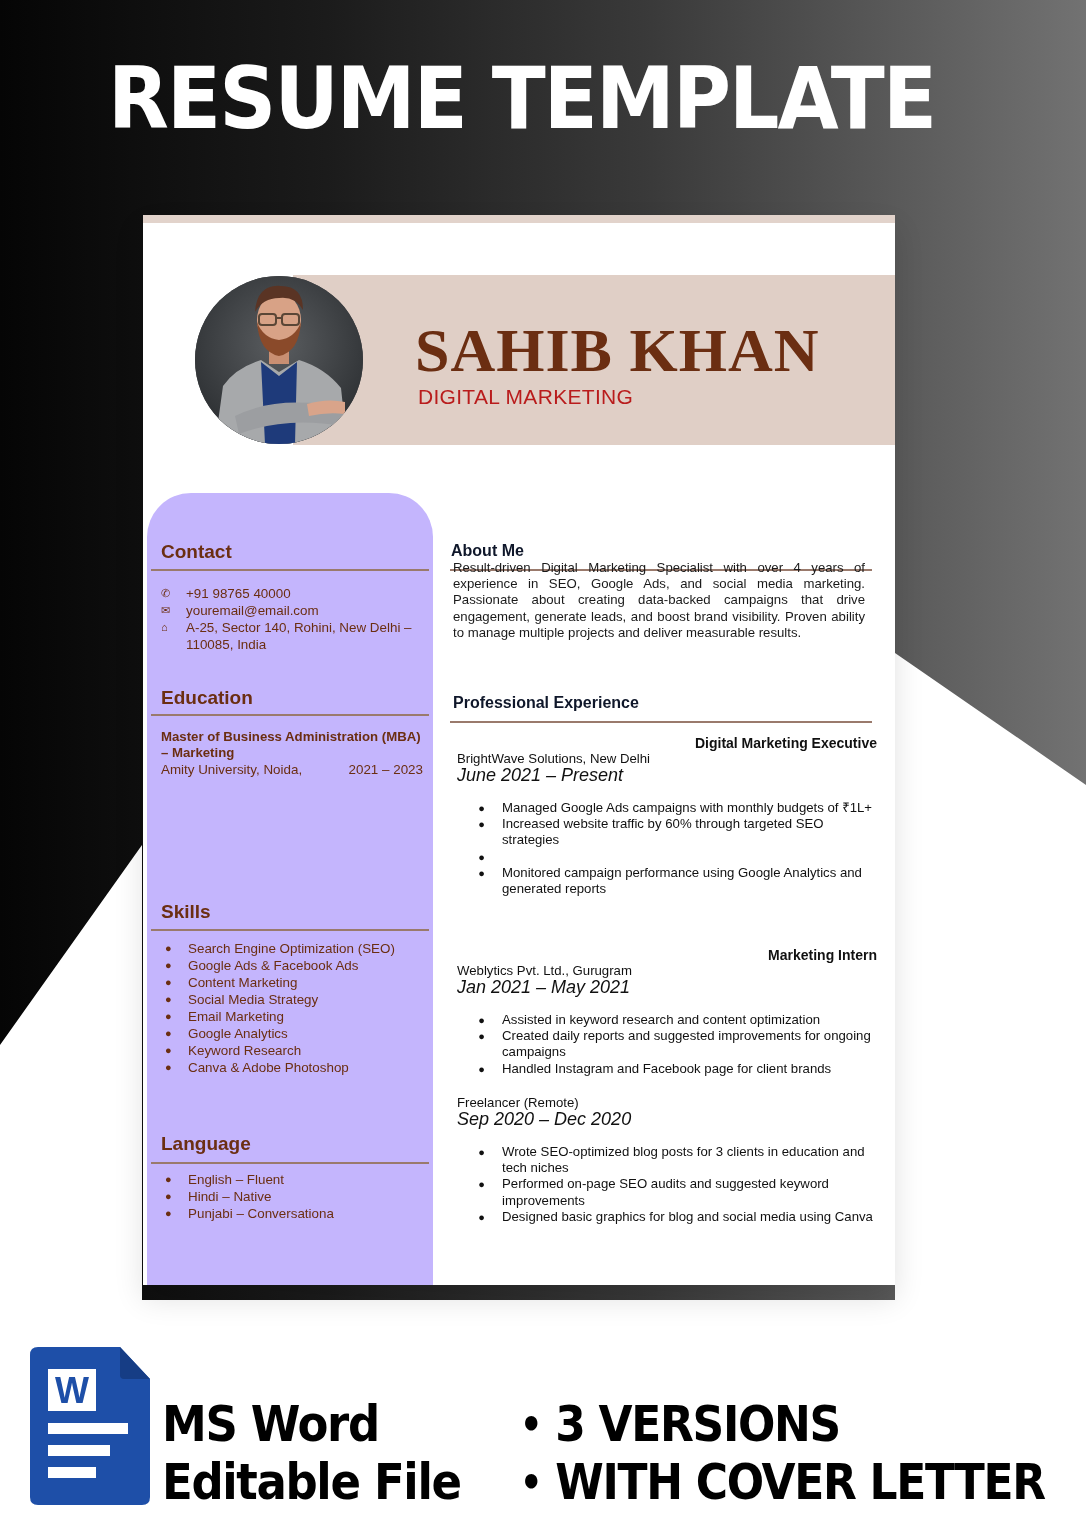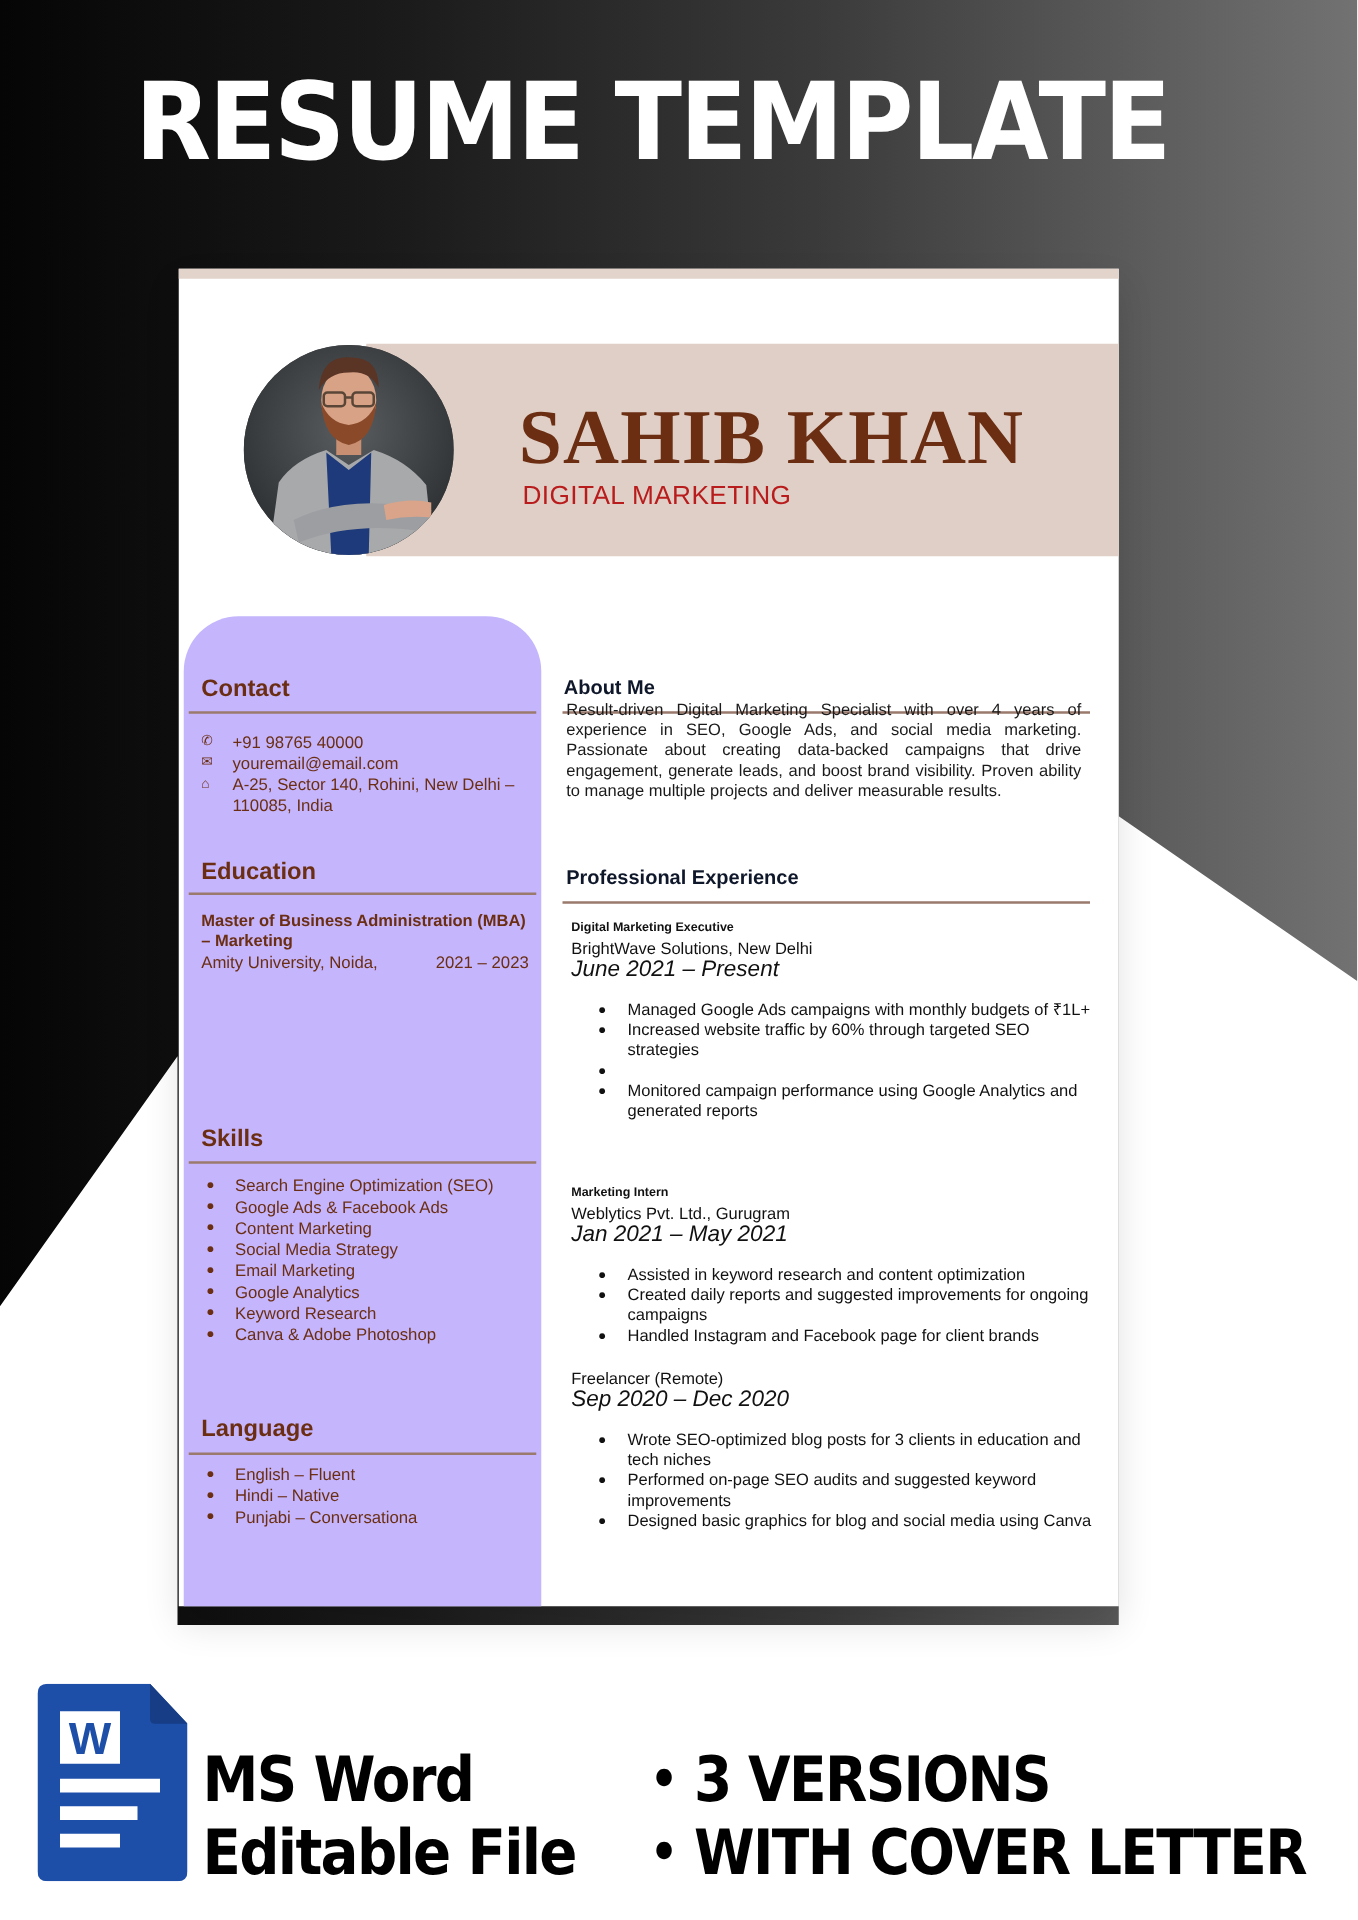--- a/index.html
+++ b/index.html
@@ -63,21 +63,21 @@
   .bullets li { display: flex; font-size: 13.4px; color: #6b2e12; line-height: 17px; }
   .bullets li .dot { width: 27px; flex: 0 0 27px; text-align: left; padding-left: 4px; box-sizing: border-box; font-size: 11px; }
   
   .main-heading { position: absolute; left: 308px; font-size: 16px; font-weight: bold; color: #0f172a; }
   .main-rule { position: absolute; left: 307px; width: 422px; height: 2px; background: #9a7a6c; }
   .about {
     position: absolute; left: 310px; top: 345px; width: 412px;
     font-size: 13.2px; line-height: 16.2px; color: #1a1a1a; text-align: justify;
   }
   .job { position: absolute; left: 314px; width: 420px; color: #111; }
-  .job .title { font-weight: bold; font-size: 10px; line-height: 16px; }
+  .job .title { font-weight: bold; font-size: 14px; line-height: 16px; text-align: right; }
   .job .co { font-size: 13.2px; line-height: 16px; }
   .job .dates { font-style: italic; font-size: 18px; line-height: 16px; }
   .job ul { list-style: none; margin: 17px 0 0 0; padding: 0; }
   .job li { display: flex; font-size: 13.2px; line-height: 16.2px; }
   .job li .dot { width: 45px; flex: 0 0 45px; text-align: right; padding-right: 17px; box-sizing: border-box; font-size: 11px; }
   
   .word-icon { position: absolute; left: 30px; top: 1347px; width: 120px; height: 158px; }
   .promo-left {
     position: absolute; left: 162px; top: 1395px; font-family: "DejaVu Sans", sans-serif;
     font-weight: bold; font-size: 50px; line-height: 58px; color: #000; letter-spacing: -1.5px;

